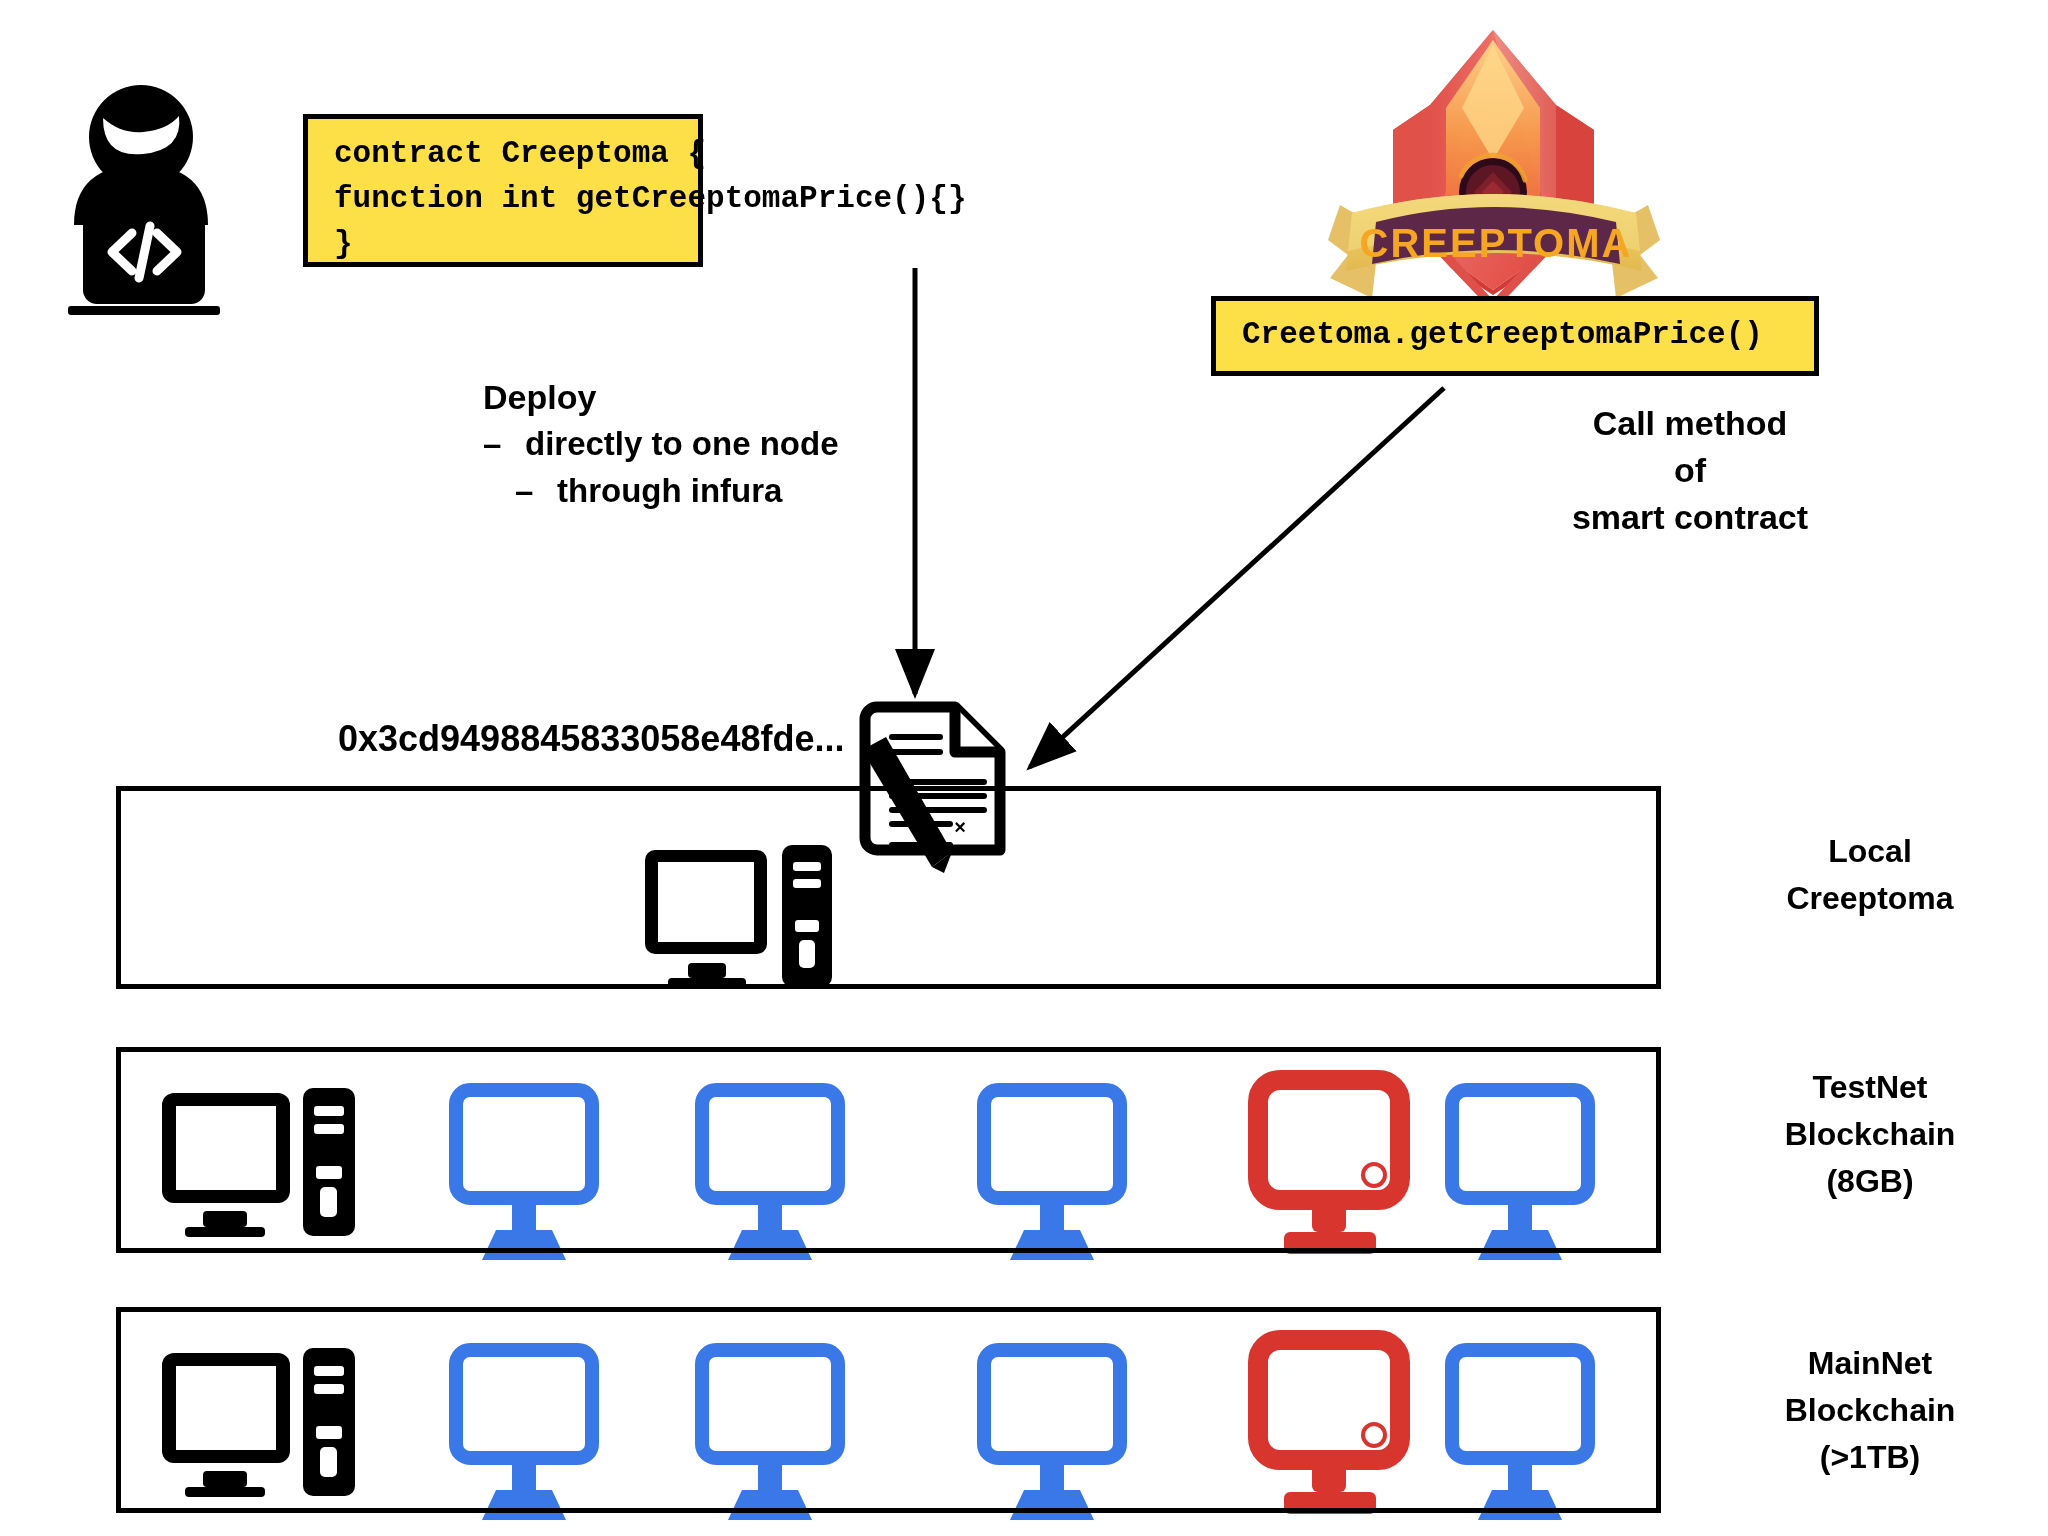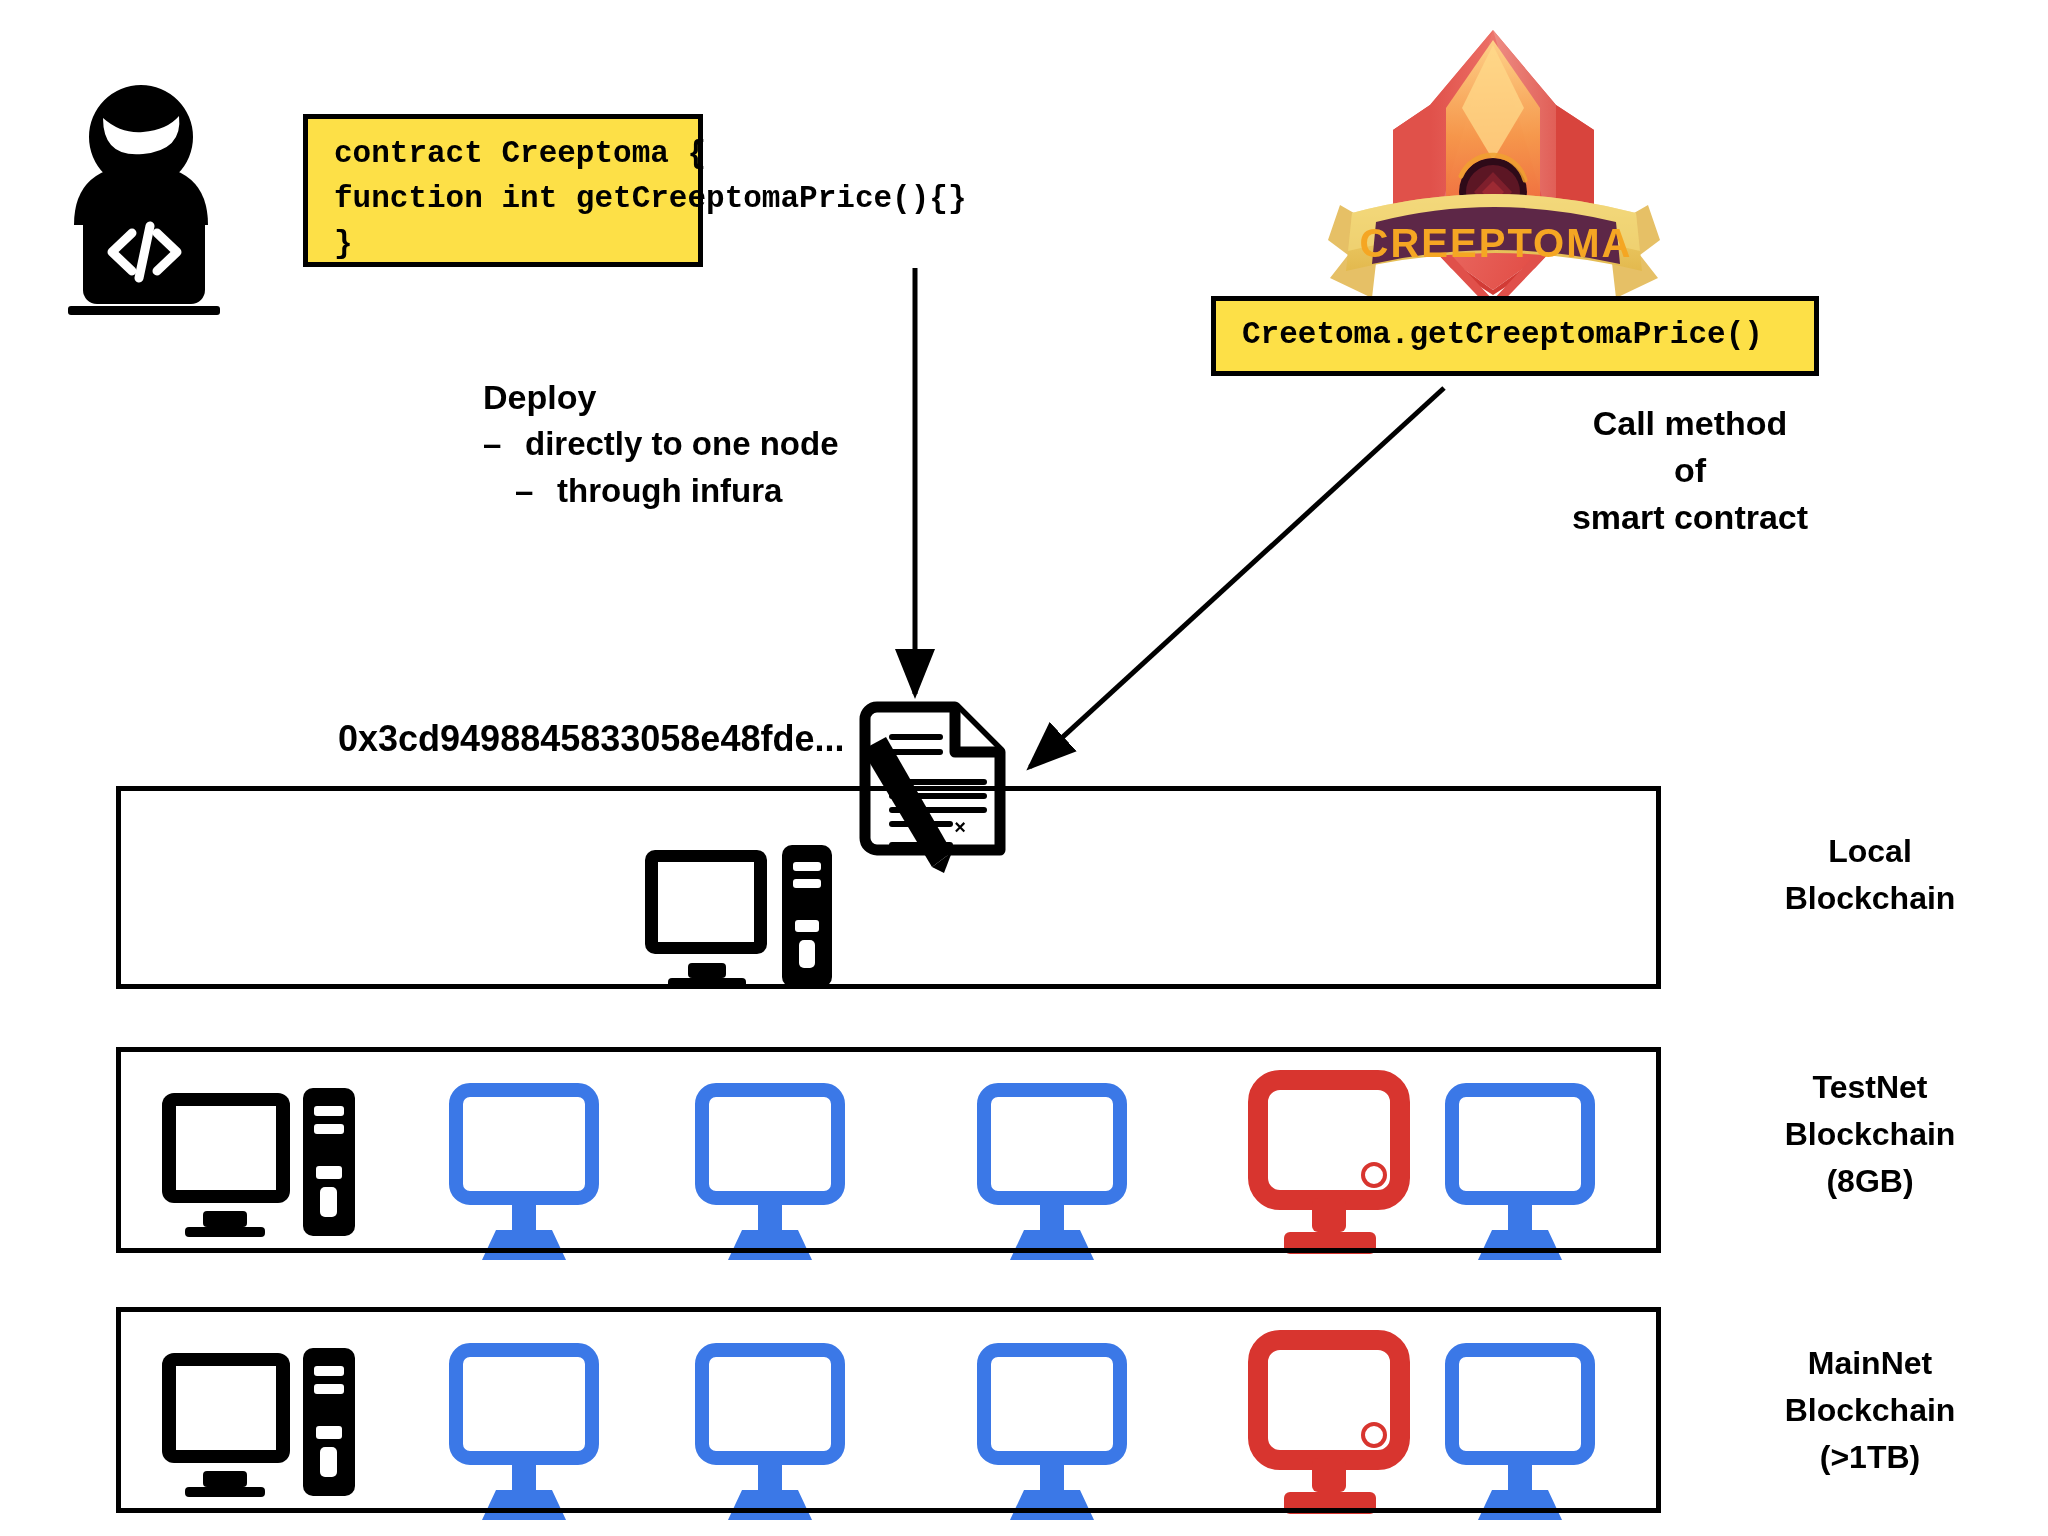--- a/index.html
+++ b/index.html
@@ -323,21 +323,21 @@
 
 <div class="label deploy-bullet" id="deploy-bullet-1"><span class="deploy-dash">–</span><span>through infura</span></div>
 
 <div class="label" id="call-label">Call method
 of
 smart contract</div>
 
 <div class="label" id="contract-hash">0x3cd9498845833058e48fde...</div>
 
 <div class="chain-label" id="chain-label-0">Local
-Blockchain</div>
+Creeptoma</div>
 
 <div class="chain-label" id="chain-label-1">TestNet
 Blockchain
 (8GB)</div>
 
 <div class="chain-label" id="chain-label-2">MainNet
 Blockchain
 (&gt;1TB)</div>
 
 </body></html>

